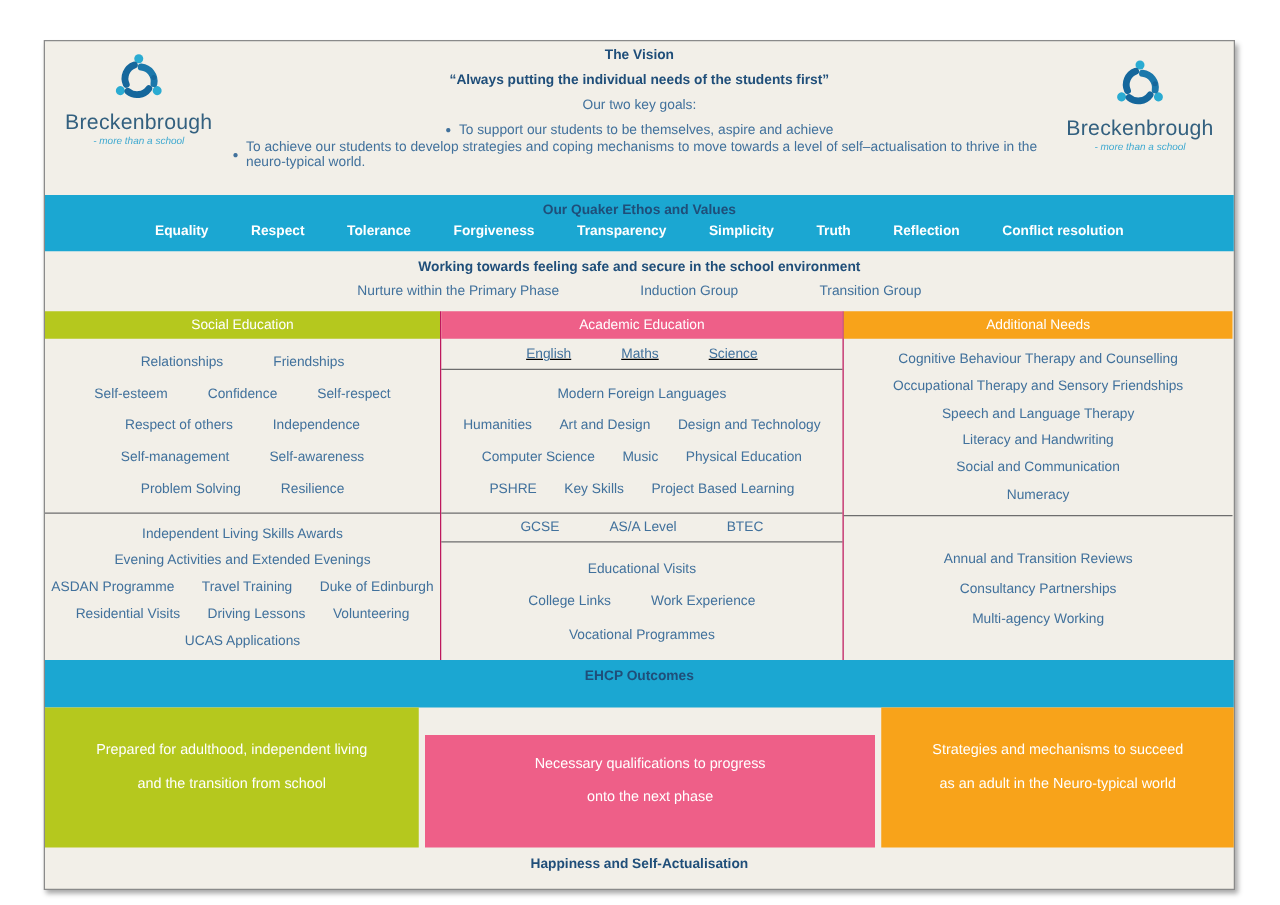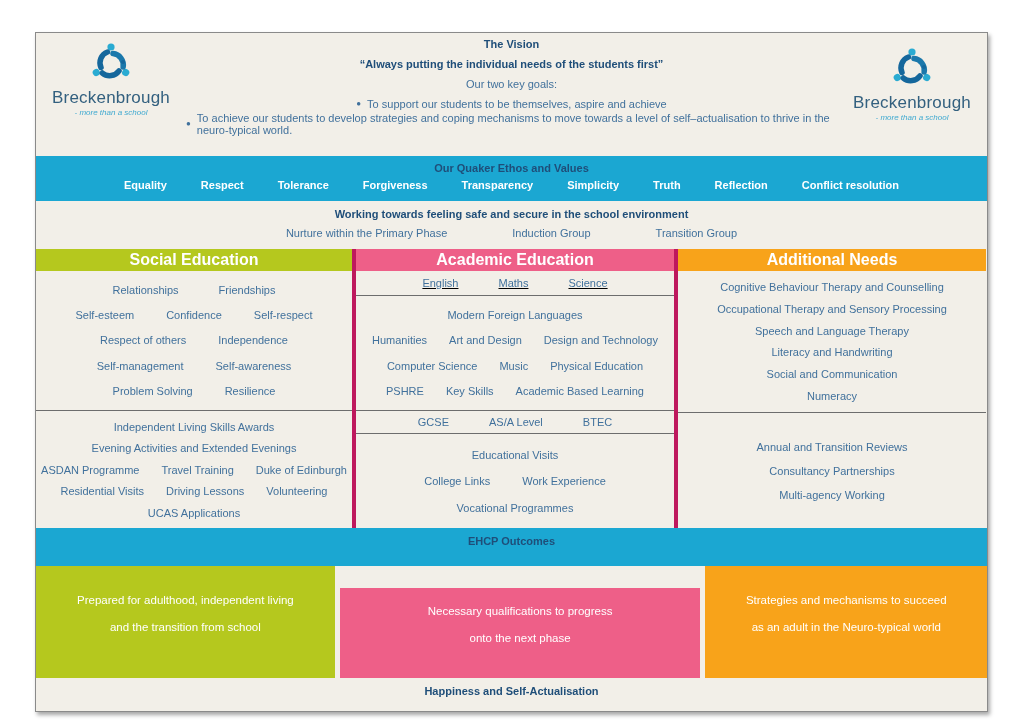--- a/index.html
+++ b/index.html
@@ -29,23 +29,23 @@
   .ethos-values { margin-top:5px; display:flex; justify-content:center; gap:34px; }
   .ethos-value { font-size:11px; font-weight:bold; color:#ffffff; }
   
   .safety { height:48px; flex:0 0 auto; text-align:center; padding-top:7px; }
   .safety-title { font-size:11px; font-weight:bold; color:#1f4e79; }
   .safety-groups { margin-top:7px; display:flex; justify-content:center; gap:65px; }
   .safety-group { font-size:11px; color:#41719c; }
   
   .grid { height:279px; flex:0 0 auto; display:grid; grid-template-columns:316px 322px 312px; }
   .col { display:flex; flex-direction:column; }
-  .col + .col { border-left:4px solid #be185d; }
+  .col + .col { border-left:1px solid #be185d; }
   .col-header { height:22px; flex:0 0 auto; display:flex; align-items:center; justify-content:center;
-                font-size:16px; font-weight:bold; color:#ffffff; }
+                font-size:11px; font-weight:normal; color:#ffffff; }
   .col-header.green { background:var(--green); }
   .col-header.pink { background:var(--pink); }
   .col-header.orange { background:var(--orange); }
   .sec { display:flex; flex-direction:column; justify-content:space-evenly; align-items:center; }
   .sec.bordered { border-bottom:1px solid #6d6d6d; }
   .trow { display:flex; justify-content:center; gap:32px; width:100%; }
   .trow .item, .stack .item { font-size:11px; color:#41719c; white-space:nowrap; }
   .stack .item { display:block; text-align:center; }
   .sec-social-upper { height:140px; }
   .sec-social-lower { height:117px; }
@@ -226,21 +226,21 @@
               <span class="item">Design and Technology</span>
             </div>
           <div class="trow tight">
               <span class="item">Computer Science</span>
               <span class="item">Music</span>
               <span class="item">Physical Education</span>
             </div>
           <div class="trow tight">
               <span class="item">PSHRE</span>
               <span class="item">Key Skills</span>
-              <span class="item">Academic Based Learning</span>
+              <span class="item">Project Based Learning</span>
             </div>
         </div>
         <div class="sec sec-acad-quals bordered">
           <div class="trow wide">
               <span class="item">GCSE</span>
               <span class="item">AS/A Level</span>
               <span class="item">BTEC</span>
             </div>
         </div>
         <div class="sec sec-acad-enrich">
@@ -254,21 +254,21 @@
           <div class="trow">
               <span class="item">Vocational Programmes</span>
             </div>
         </div>
       </div>
 
       <div class="col">
         <div class="col-header orange">Additional Needs</div>
         <div class="sec sec-add-upper bordered stack">
             <span class="item">Cognitive Behaviour Therapy and Counselling</span>
-            <span class="item">Occupational Therapy and Sensory Processing</span>
+            <span class="item">Occupational Therapy and Sensory Friendships</span>
             <span class="item">Speech and Language Therapy</span>
             <span class="item">Literacy and Handwriting</span>
             <span class="item">Social and Communication</span>
             <span class="item">Numeracy</span>
           </div>
         <div class="sec sec-add-lower stack">
             <span class="item">Annual and Transition Reviews</span>
             <span class="item">Consultancy Partnerships</span>
             <span class="item">Multi-agency Working</span>
           </div>

